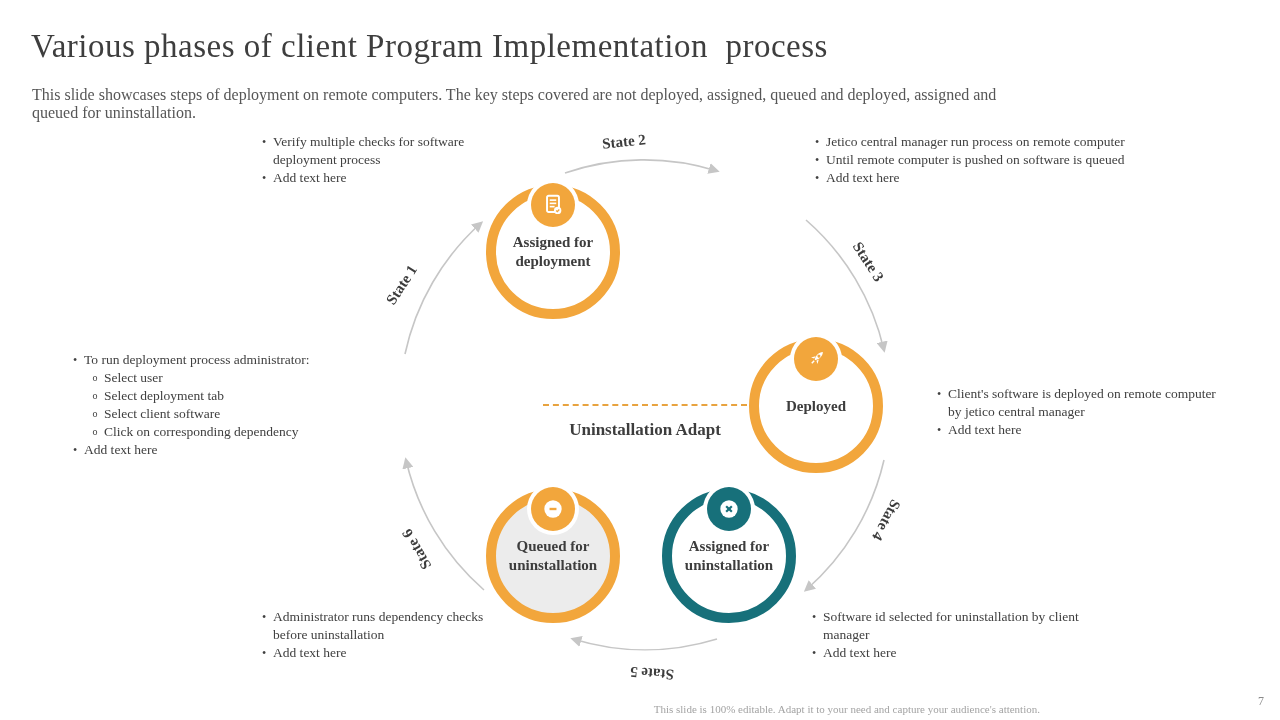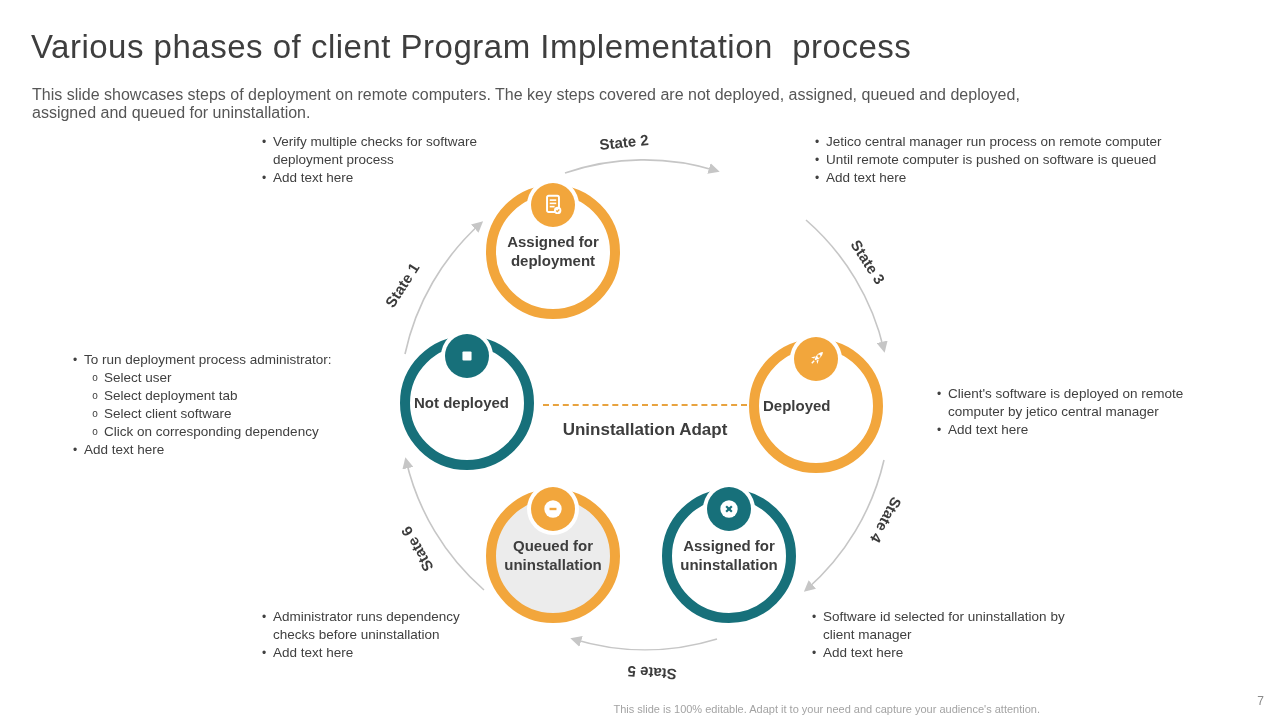--- a/index.html
+++ b/index.html
@@ -1,19 +1,19 @@
 <!DOCTYPE html>
 <html><head>
 <meta charset="utf-8">
 <style>
   * { margin:0; padding:0; box-sizing:border-box; }
   body { background:#fff; }
   .slide {
     position:relative; width:1280px; height:720px; background:#ffffff;
-    font-family:Liberation Sans, sans-serif; overflow:hidden;
+    font-family:Liberation Serif, serif; overflow:hidden;
   }
   .title {
     position:absolute; left:31px; top:28px; width:1100px;
     font-size:33px; font-weight:400; color:#3e3e3e; letter-spacing:0.5px;
     white-space:pre-wrap;
   }
   .subtitle {
     position:absolute; left:32px; top:86px; width:1000px;
     font-size:16px; color:#565656;
   }
@@ -28,21 +28,21 @@
   .arc-layer { position:absolute; left:0; top:0; }
   
   .state-label {
     position:absolute; font-weight:bold; font-size:15px; color:#3c3c3c;
     white-space:nowrap;
   }
   
   .circle {
     position:absolute; width:134px; height:134px; border-radius:50%;
     border:10px solid #999; background:#fff;
-    display:flex; align-items:center; justify-content:flex-start; text-align:center;
+    display:flex; align-items:center; justify-content:center; text-align:center;
   }
   .circle.orange { border-color:#F2A63C; }
   .circle.teal   { border-color:#17707A; }
   .circle.grayfill { background:#ECECEC; }
   .circle-label {
     font-weight:bold; font-size:15px; color:#3d3d3d; line-height:1.25; padding:0 4px;
   }
   .badge {
     position:absolute; top:-12px; left:50%; transform:translateX(-50%);
     width:44px; height:44px; border-radius:50%;
@@ -149,28 +149,20 @@
     <div class="badge teal">
       <svg width="26" height="26" viewBox="0 0 24 24">
         <circle cx="12" cy="12" r="8" fill="#fff"></circle>
         <line x1="9.4" y1="9.4" x2="14.6" y2="14.6" stroke="#17707A" stroke-width="2"></line>
         <line x1="14.6" y1="9.4" x2="9.4" y2="14.6" stroke="#17707A" stroke-width="2"></line>
       </svg>
     </div>
     <div class="circle-label">Assigned for uninstallation</div>
   </div>
 
-  <div class="circle teal" style="left:400px; top:336px;">
-    <div class="badge teal">
-      <svg width="26" height="26" viewBox="0 0 24 24">
-        <rect x="7.8" y="7.8" width="8.4" height="8.4" rx="1" fill="#fff"></rect>
-      </svg>
-    </div>
-    <div class="circle-label">Not deployed</div>
-  </div>
 
   <div class="notes" style="left:255px; top:133px; width:262px;">
     <div class="b-row">
       <span class="b-dot">•</span>
       <span class="b-text">Verify multiple checks for software deployment process</span>
     </div>
     <div class="b-row">
       <span class="b-dot">•</span>
       <span class="b-text">Add text here</span>
     </div>

